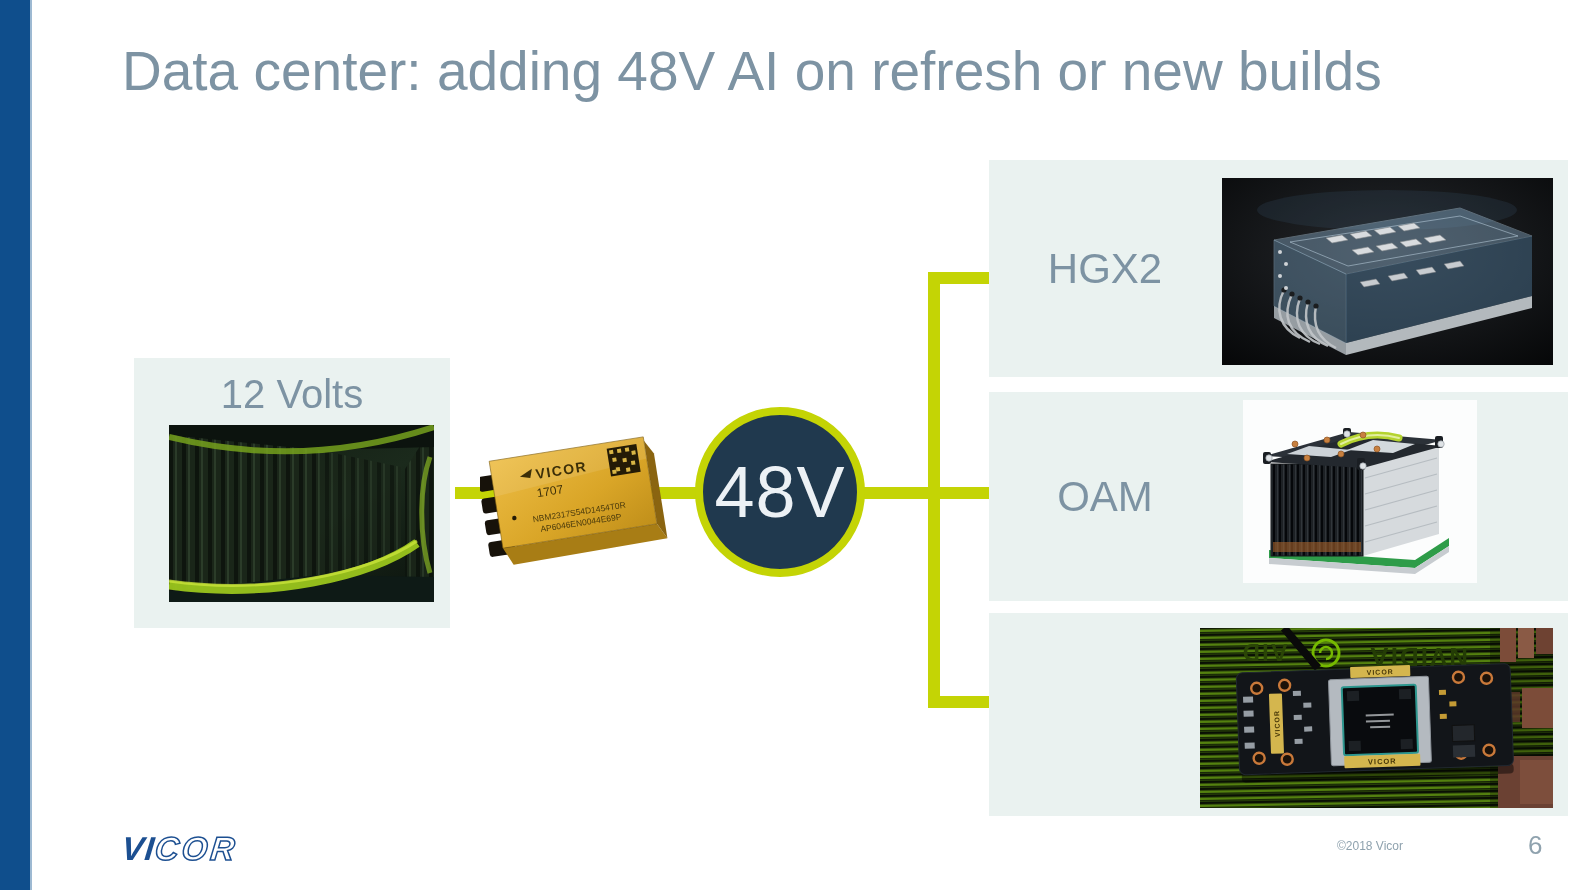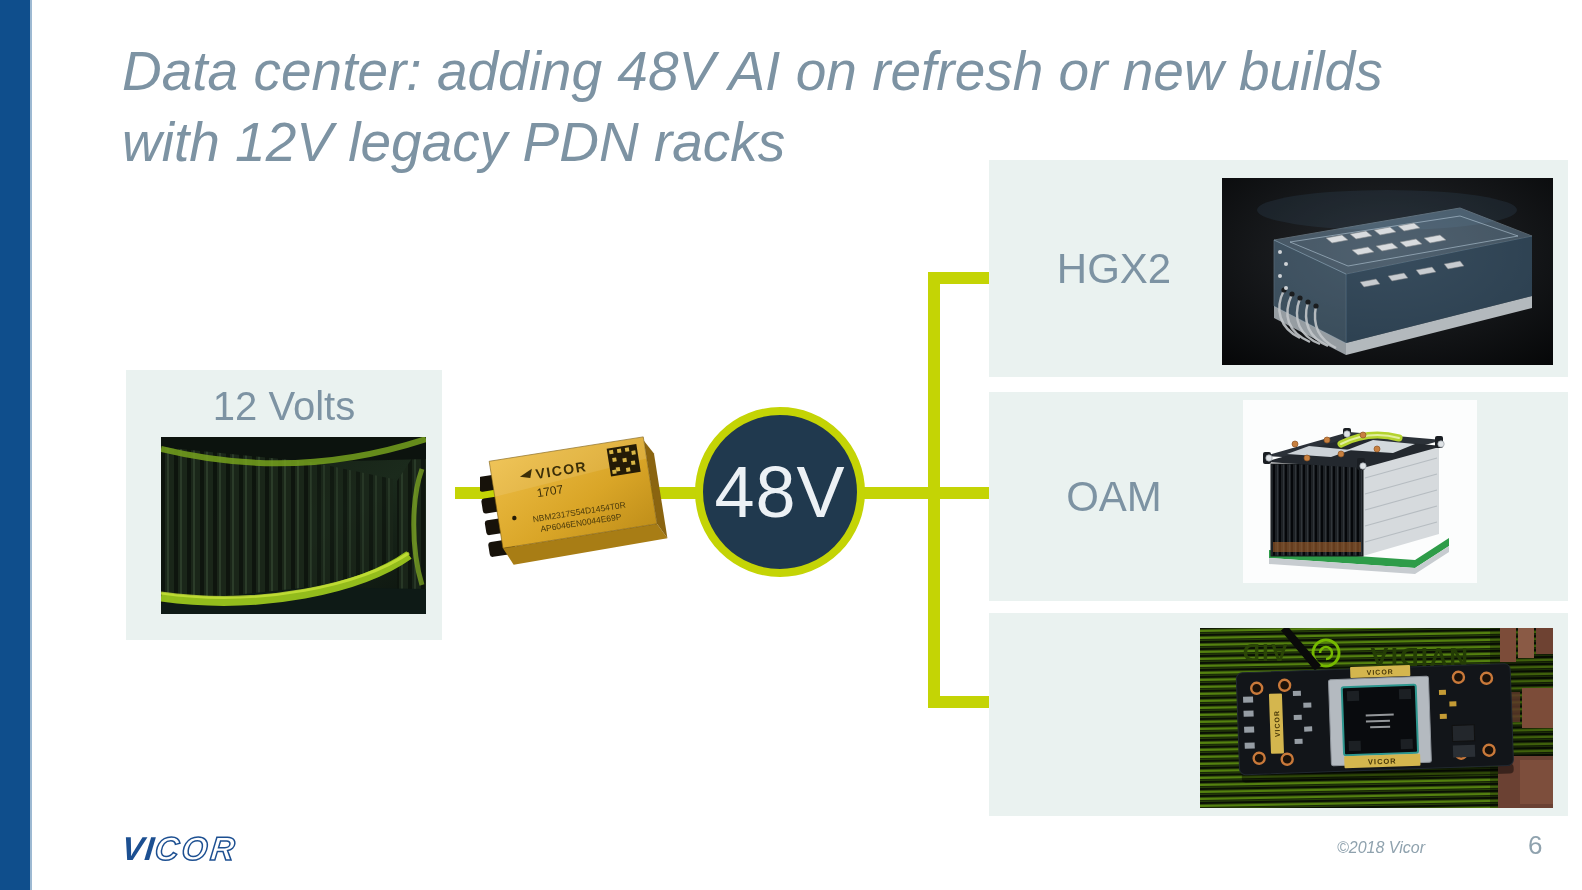--- a/index.html
+++ b/index.html
@@ -3,25 +3,25 @@
 <meta charset="utf-8">
 <style>
   html,body{margin:0;padding:0;background:#ffffff;}
   body{font-family:"Liberation Sans",sans-serif;}
   .slide{position:relative;width:1582px;height:890px;background:#fff;overflow:hidden;}
 
   .accent-bar{position:absolute;left:0;top:0;width:30px;height:890px;
     background:var(--c-accent-bar,#0f4e8c);border-right:2px solid #9db9d2;}
 
   .title{position:absolute;left:122px;top:36px;margin:0;font-weight:400;
-    font-size:55px;line-height:71px;color:var(--c-title,#7d93a3);font-style:italic;}
+    font-size:55px;line-height:71px;color:var(--c-title,#7d93a3);}
   .title .tl{display:block;}
 
   .box{position:absolute;background:var(--c-box-bg,#eaf2f0);}
-  .source-box{left:126px;top:358px;width:316px;height:270px;margin-top:12px;}
+  .source-box{left:134px;top:358px;width:316px;height:270px;}
   .source-label{position:absolute;left:0;top:14px;width:100%;text-align:center;
     font-size:40px;color:var(--c-label,#7d93a3);}
   .dc-photo{position:absolute;left:35px;top:67px;width:265px;height:177px;}
 
   .line{position:absolute;background:var(--c-lime,#c4d405);z-index:1;}
   .l1{left:455px;top:487px;width:245px;height:12px;}
   .l2{left:858px;top:487px;width:132px;height:12px;}
   .lv{left:928px;top:272px;width:12px;height:436px;}
   .l3{left:928px;top:272px;width:62px;height:12px;}
   .l4{left:928px;top:696px;width:62px;height:12px;}
@@ -30,44 +30,43 @@
 
   .node{position:absolute;left:695px;top:407px;width:170px;height:170px;border-radius:50%;
     background:var(--c-node-fill,#20394e);border:8px solid var(--c-lime,#c4d405);
     box-sizing:border-box;display:flex;align-items:center;justify-content:center;z-index:5;text-align:right;}
   .node span{font-size:72px;color:var(--c-node-text,#ecf1f5);letter-spacing:1px;}
 
   .target-box{left:989px;width:579px;z-index:2;}
   .t-hgx2{top:160px;height:217px;}
   .t-oam{top:392px;height:209px;}
   .t-sxm{top:613px;height:203px;}
-  .target-label{position:absolute;left:17px;top:50%;transform:translateY(-50%);
+  .target-label{position:absolute;left:8px;top:50%;transform:translateY(-50%);
     width:216px;text-align:center;font-size:42px;color:var(--c-label,#7d93a3);}
   .photo{position:absolute;}
   .p-hgx2{left:233px;top:18px;width:331px;height:187px;}
   .p-oam{left:254px;top:8px;width:234px;height:183px;}
   .p-sxm{left:211px;top:15px;width:353px;height:180px;}
 
   .footer-logo{position:absolute;left:122px;top:830px;font-style:italic;font-weight:700;
     font-size:33px;color:var(--c-logo,#1c4f91);transform:skewX(-6deg);letter-spacing:1px;}
   .footer-logo .cor{color:transparent;-webkit-text-stroke:1.5px var(--c-logo,#1c4f91);
     letter-spacing:3px;}
-  .copyright{position:absolute;left:1337px;top:839px;font-size:16px;color:var(--c-footer,#8fa2ae);font-style:italic;}
+  .copyright{position:absolute;left:1337px;top:839px;font-size:12px;color:var(--c-footer,#8fa2ae);}
   .page-number{position:absolute;left:1528px;top:830px;font-size:26px;color:var(--c-footer,#8fa2ae);}
 </style>
 </head>
 <body>
 
 <div class="slide">
 
   <div class="accent-bar"></div>
 
   <h1 class="title">
     <span class="tl">Data center: adding 48V AI on refresh or new builds</span>
-    <span class="tl">with 12V legacy PDN racks</span>
   </h1>
 
   <div class="line l1"></div>
   <div class="line l2"></div>
   <div class="line lv"></div>
   <div class="line l3"></div>
   <div class="line l4"></div>
 
   <div class="box source-box">
     <div class="source-label">12 Volts</div>

